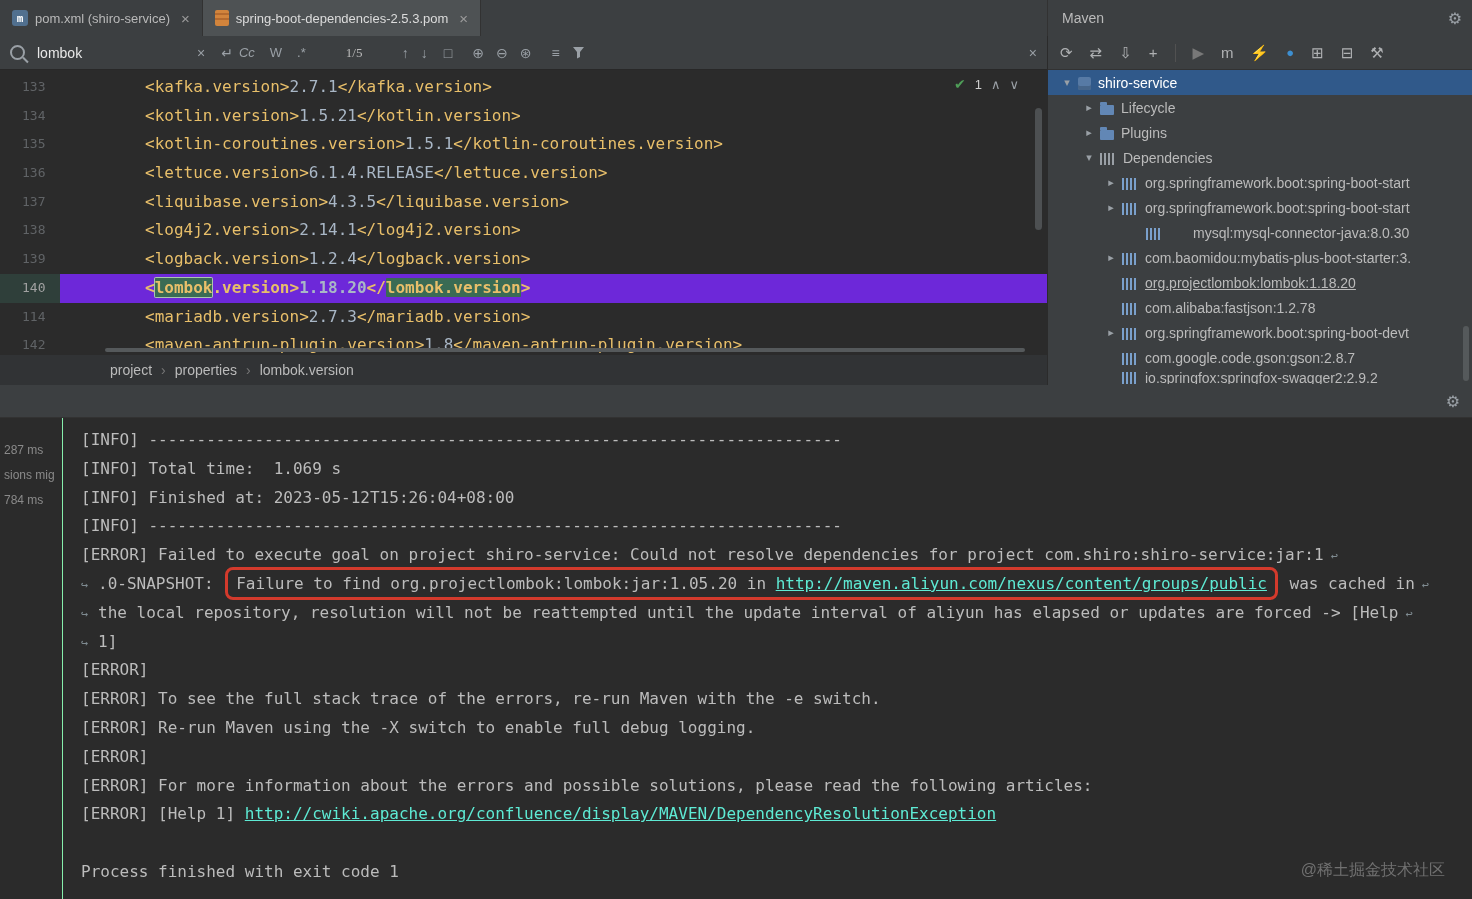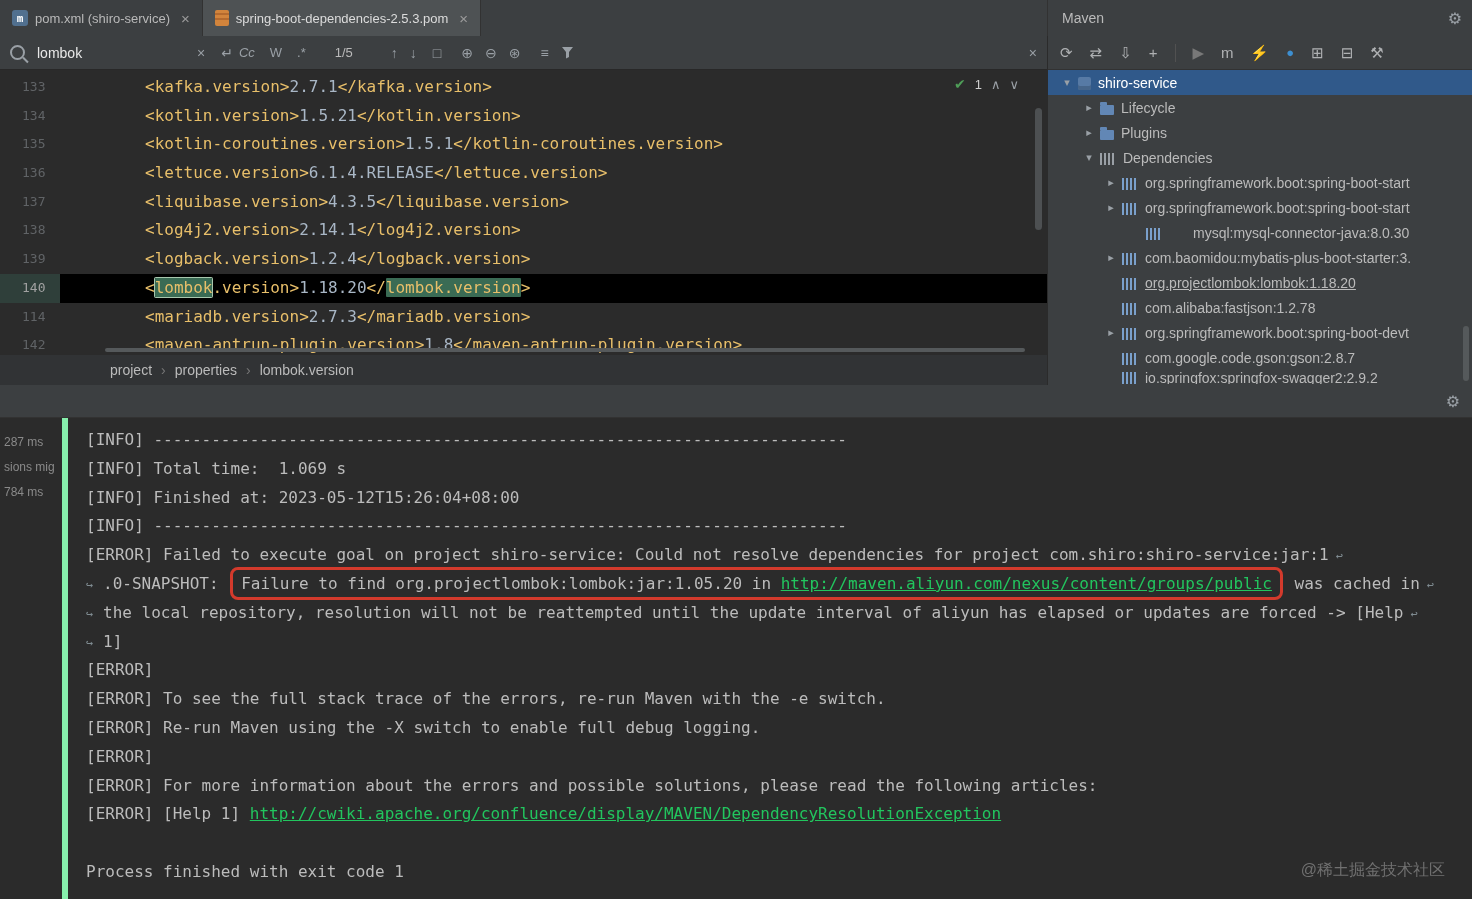--- a/index.html
+++ b/index.html
@@ -21,30 +21,30 @@
   .gear { color:#9aa0a6; font-size:16px; cursor:pointer; }
   
   .findbar { position:absolute; left:0; top:36px; width:1047px; height:34px; background:#3c3f41; border-bottom:1px solid #282828; display:flex; align-items:center; padding:0 10px; box-sizing:border-box; font-size:13px; }
   .mag { width:11px; height:11px; border:2px solid #9aa0a6; border-radius:50%; position:relative; flex:none; }
   .mag::after { content:''; position:absolute; width:7px; height:2px; background:#9aa0a6; transform:rotate(45deg); right:-6px; bottom:-3px; }
   .fquery { width:160px; margin-left:12px; color:#e8e8e8; font-size:14px; }
   .ficon { color:#9aa0a6; font-size:14px; cursor:pointer; }
   .ficon.gap12 { margin-left:12px; } .ficon.gap16 { margin-left:16px; } .ficon.gap20 { margin-left:20px; }
   .ftoggle { color:#9aa0a6; font-size:13px; margin-left:15px; cursor:pointer; letter-spacing:0; }
   .ftoggle.first { margin-left:6px;font-style:italic; }
-  .fcount { margin-left:29px; width:44px; color:#bbbbbb; }
+  .fcount { margin-left:40px; width:44px; color:#bbbbbb;font-family:Liberation Serif, serif; }
   .funnel { margin-left:12px; display:inline-flex; cursor:pointer; }
   
   .editor { position:absolute; left:0; top:70px; width:1047px; height:285px; background:#2b2b2b; overflow:hidden; font-family:"DejaVu Sans Mono", monospace; }
   .gutter { position:absolute; left:0; top:3px; width:60px; }
   .ln { height:28.7px; line-height:28.7px; padding-left:22px; color:#606366; font-size:13px; }
   .ln.cur { color:#a1a1a1; background:#2f3f3a; }
   .codepane { position:absolute; left:60px; top:3px; right:0; }
   .code-line { height:28.7px; line-height:28.7px; font-size:16px; white-space:pre; padding-left:85px; }
-  .code-line.cur { background:#000000; }
+  .code-line.cur { background:#6d28d9;font-weight:bold; }
   .seg.tag { color:#e8bf6a; }
   .seg.val { color:#a9b7c6; }
   .seg.hl  { background:#3a6b54; border-radius:1px; }
   .seg.box { background:#3a6b54; box-shadow:0 0 0 1px #a8c7ae; border-radius:1px; }
   .inspect { position:absolute; right:28px; top:6px; display:flex; align-items:center; gap:9px; font-family:"Liberation Sans", sans-serif; }
   .chk { color:#4f9e58; font-size:14px; }
   .inspect .cnt { color:#cfcfcf; font-size:13px; }
   .navz { color:#9aa0a6; font-size:13px; cursor:pointer; }
   .vthumb { position:absolute; right:5px; top:38px; width:7px; height:122px; background:#4d5052; border-radius:4px; }
   .hthumb { position:absolute; left:105px; bottom:3px; width:920px; height:4px; background:#55595b; border-radius:2px; }
@@ -70,25 +70,25 @@
   .icon-folder::before { content:''; position:absolute; top:-3px; left:0; width:7px; height:3px; background:#6287b5; border-radius:1px 1px 0 0; }
   .icon-deps { height:12px; margin-top:2px; background:linear-gradient(90deg,#9aa0a6 0 2px,transparent 2px 4px,#9aa0a6 4px 6px,transparent 6px 8px,#9aa0a6 8px 10px,transparent 10px 12px,#9aa0a6 12px 14px,transparent 14px); }
   .icon-lib { height:12px; margin-top:2px; background:linear-gradient(90deg,#7aa0cc 0 2px,transparent 2px 4px,#7aa0cc 4px 6px,transparent 6px 8px,#7aa0cc 8px 10px,transparent 10px 12px,#7aa0cc 12px 14px,transparent 14px); }
   .tlabel { font-size:14px; }
   .tlabel.underline { text-decoration:underline; }
   .tree-thumb { position:absolute; right:3px; bottom:4px; width:6px; height:55px; background:#55595b; border-radius:3px; }
   
   .console { position:absolute; left:0; top:385px; width:1472px; height:514px; background:#2b2b2b; }
   .console-header { height:33px; background:#3c3f41; border-bottom:1px solid #323232; display:flex; align-items:center; padding:0 12px; box-sizing:border-box; }
   .console-body { position:relative; height:481px; display:flex; }
-  .left-strip { width:62px; flex:none; border-right:6px solid #86efac; padding-top:12px; overflow:hidden; }
+  .left-strip { width:62px; flex:none; border-right:1px solid #86efac; padding-top:20px; overflow:hidden; }
   .frag { height:25px; line-height:25px; padding-left:4px; font-size:12px; color:#8a8a8a; white-space:nowrap; }
   .console-text { flex:1; padding:8px 0 0 18px; font-family:"DejaVu Sans Mono", monospace; font-size:16px; color:#bcbcbc; overflow:visible; }
   .cline { height:28.8px; line-height:28.8px; white-space:pre; }
-  .clink { color:#22c55e; text-decoration:underline; cursor:pointer; }
+  .clink { color:#5eead4; text-decoration:underline; cursor:pointer; }
   .redbox { border:3px solid #d33a2c; border-radius:8px; padding:4px 8px; margin:0 2px; }
   .wrapmark { color:#7f8b91; font-size:12px; }
   .wrapmark.start { display:inline-block; width:17px; }
   .wrapmark.end { margin-left:7px; }
   .watermark { position:absolute; right:27px; bottom:18px; font-size:16px; color:#707070; }
 </style>
 </head>
 <body>
 
 <div class="app">

